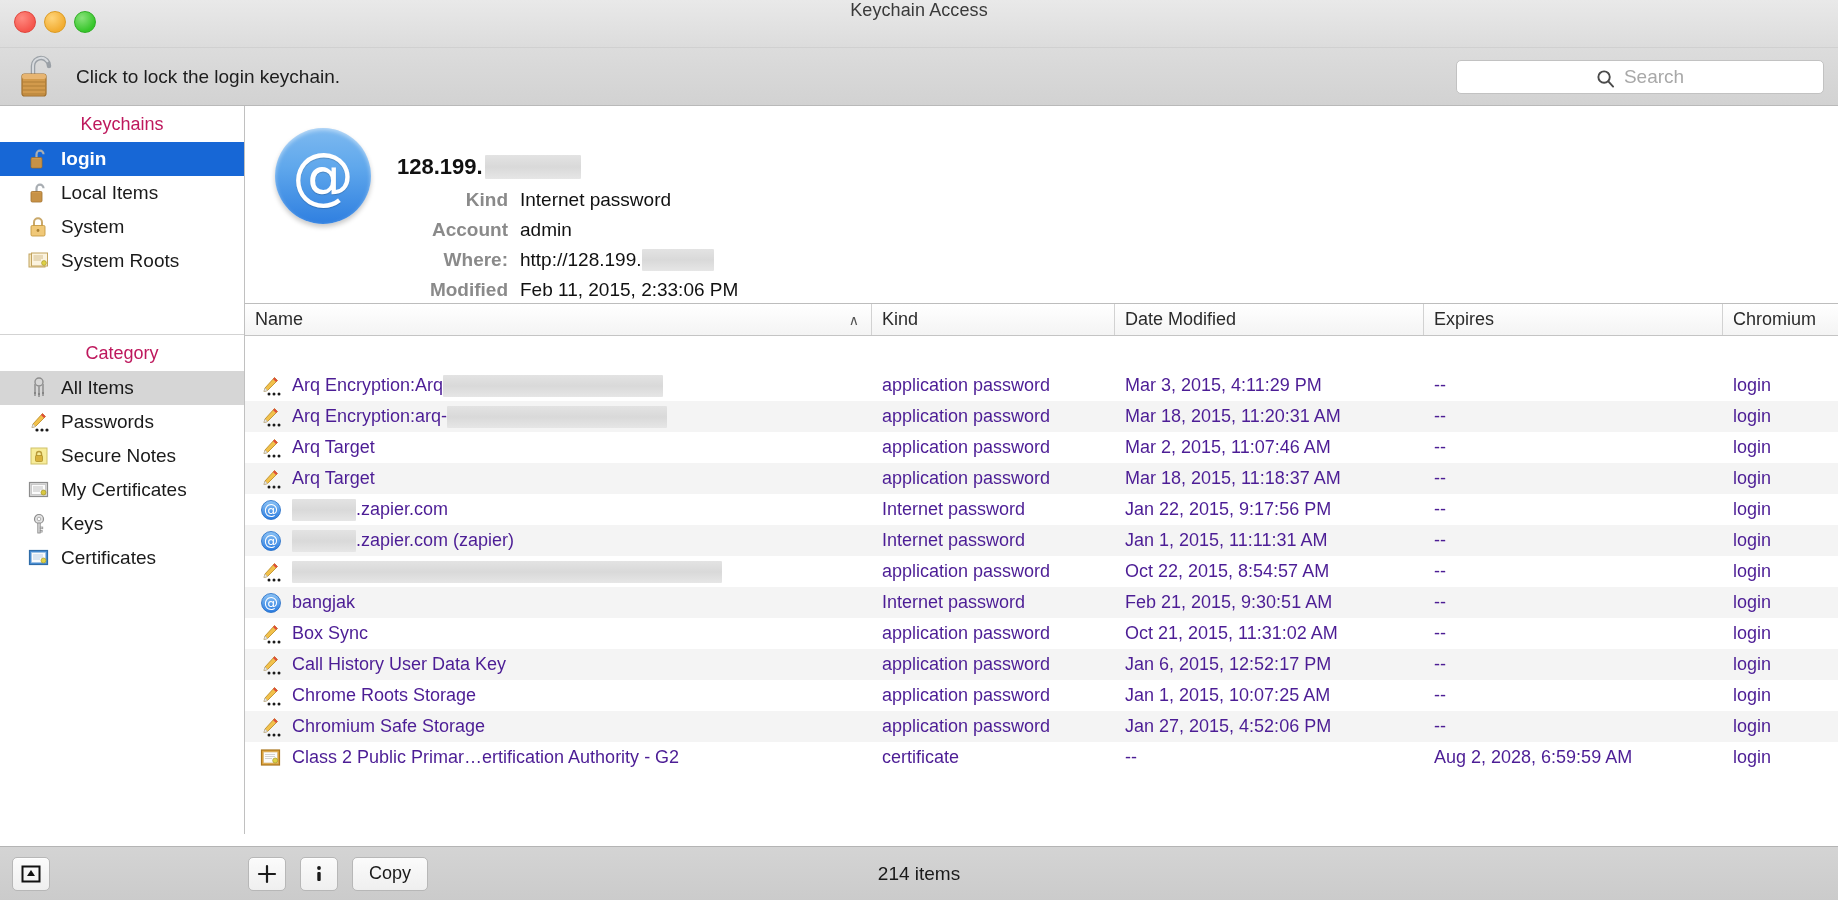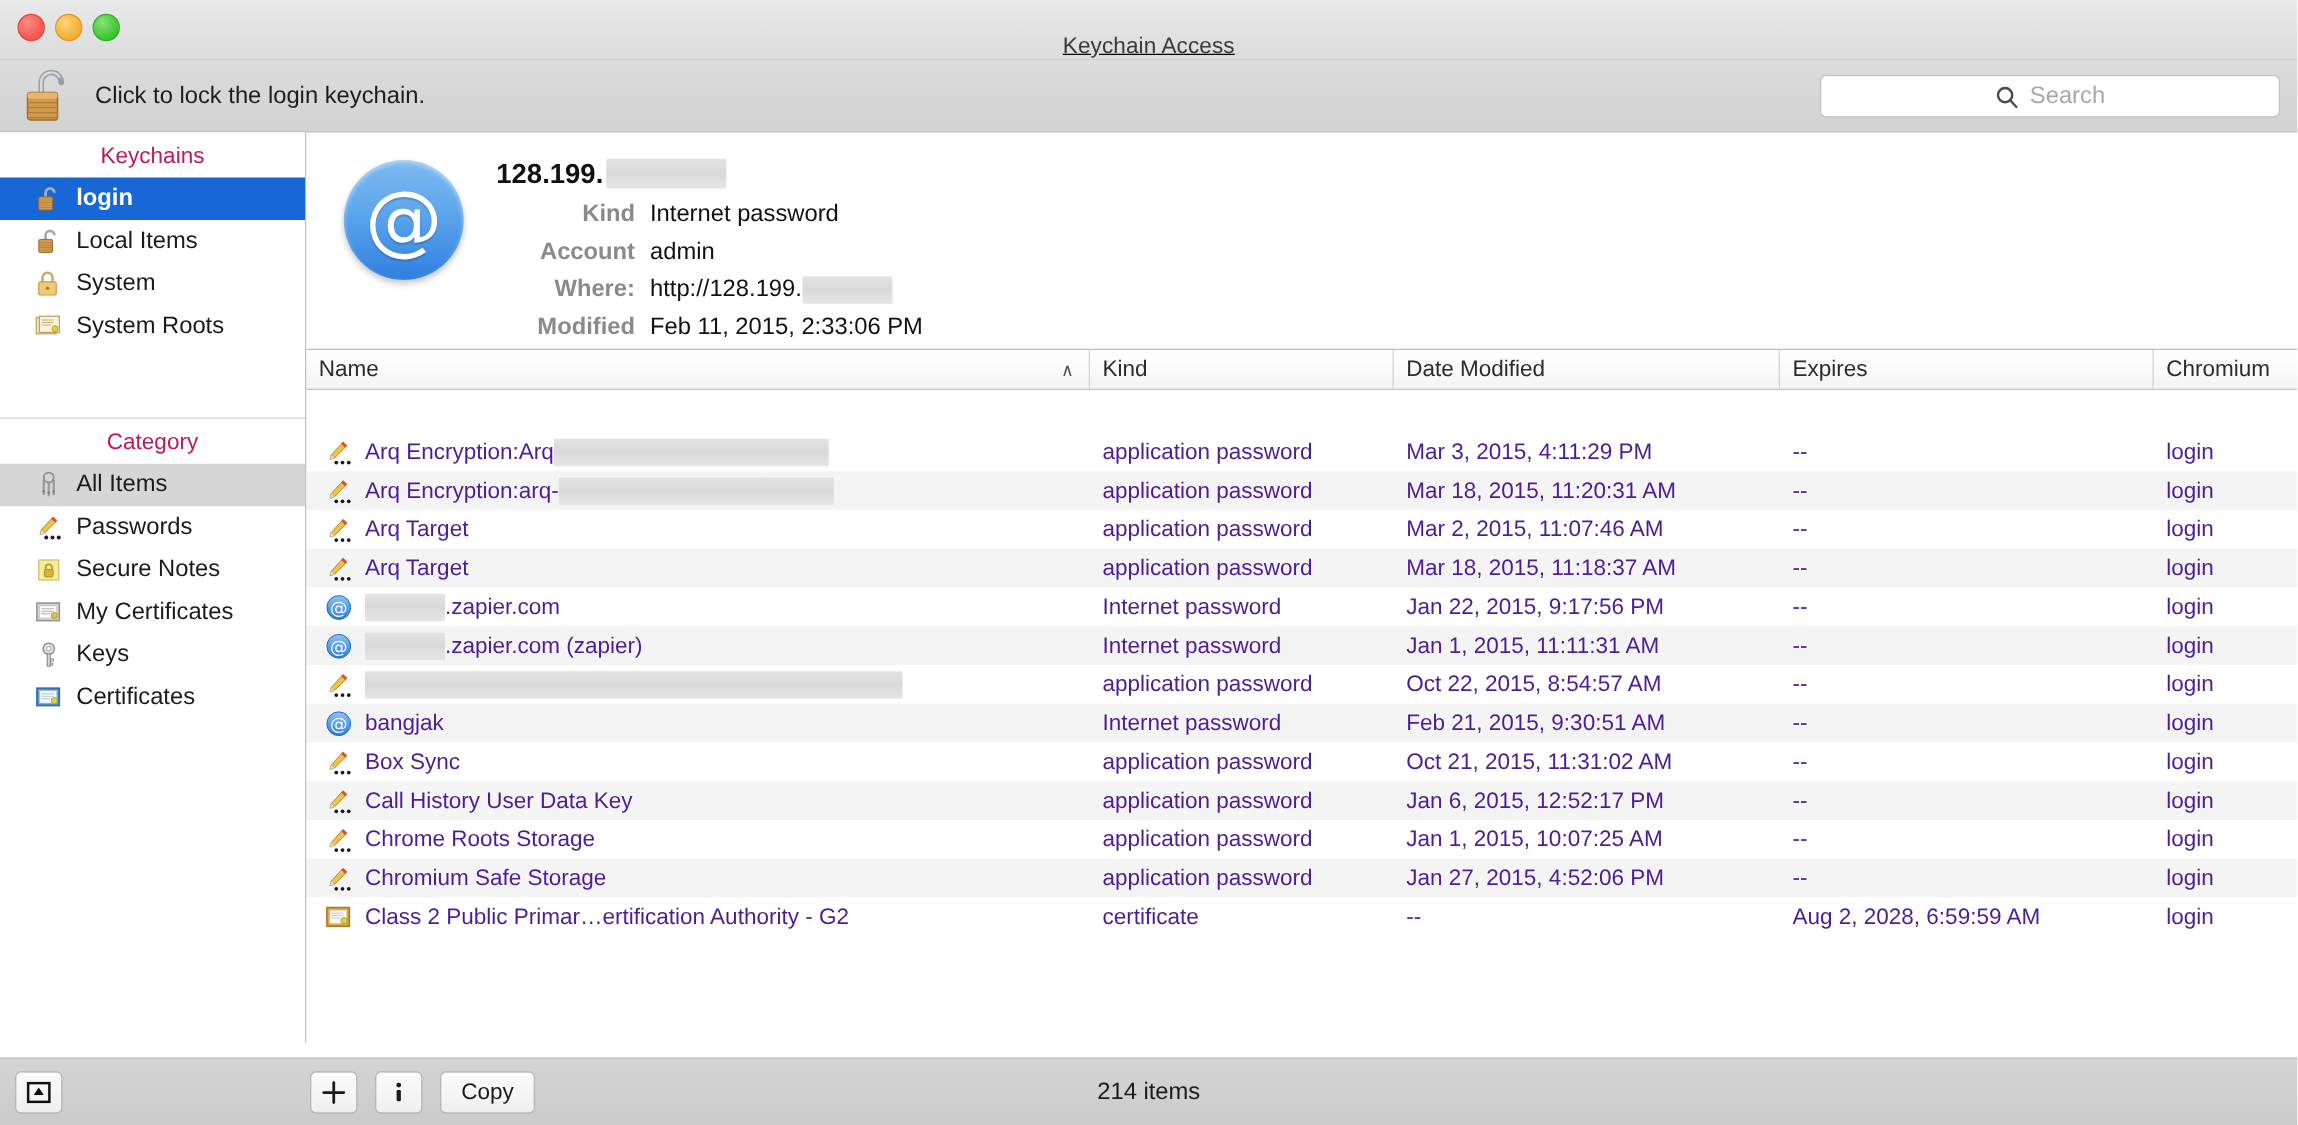--- a/index.html
+++ b/index.html
@@ -16,21 +16,21 @@
     display: flex; flex-direction: column;
   }
 
   
   .titlebar {
     position: relative;
     height: 48px;
     flex: 0 0 48px;
     background: linear-gradient(to bottom, #e9e9e9 0%, #dcdcdc 100%);
     border-bottom: 1px solid #d0d0d0;
-    display: flex; align-items: flex-end; justify-content: center; text-decoration: underline;
+    display: flex; align-items: flex-start; justify-content: center;
   }
   .traffic {
     position: absolute; left: 14px; top: 11px;
     display: flex; gap: 8px; align-items: center;
   }
   .tl { width: 22px; height: 22px; border-radius: 50%; display: block; }
   .tl-close  { background: radial-gradient(circle at 35% 30%, #ff8a80, #f5564d 70%); border: 1px solid #e0453c; }
   .tl-min    { background: radial-gradient(circle at 35% 30%, #ffd479, #f2ad32 70%); border: 1px solid #dc9b23; }
   .tl-max    { background: radial-gradient(circle at 35% 30%, #88e27a, #37c62b 70%); border: 1px solid #2fae25; }
   .window-title {
@@ -60,21 +60,21 @@
     width: 368px; height: 34px;
   }
   .searchbox {
     width: 100%; height: 100%;
     background: #fff;
     border: 1px solid #c2c2c2;
     border-radius: 5px;
     display: flex; align-items: center; justify-content: center;
     position: relative;
   }
-  .search-inner { display: flex; align-items: center; gap: 9px; }
+  .search-inner { display: flex; align-items: flex-end; gap: 9px; }
   .search-text {
     font-size: 19px; color: #a8a8a8;
   }
 
   
   .body {
     flex: 1 1 auto;
     display: flex;
     min-height: 0;
     background: #fff;
@@ -157,20 +157,21 @@
   }
   .detail-fields {
     padding-left: 22px; padding-top: 4px;
     display: flex; flex-direction: column;
     gap: 3px;
   }
   .dtitle {
     font-size: 22px; font-weight: bold; color: #111;
     display: flex; align-items: center; gap: 0px;
     margin-bottom: 3px;
+    margin-top: 28px;
   }
   .drow {
     display: flex; align-items: baseline;
     font-size: 19px;
     line-height: 27px;
   }
   .dlabel {
     color: #8a8a8a; font-weight: bold;
     text-align: right;
     flex: 0 0 123px;

